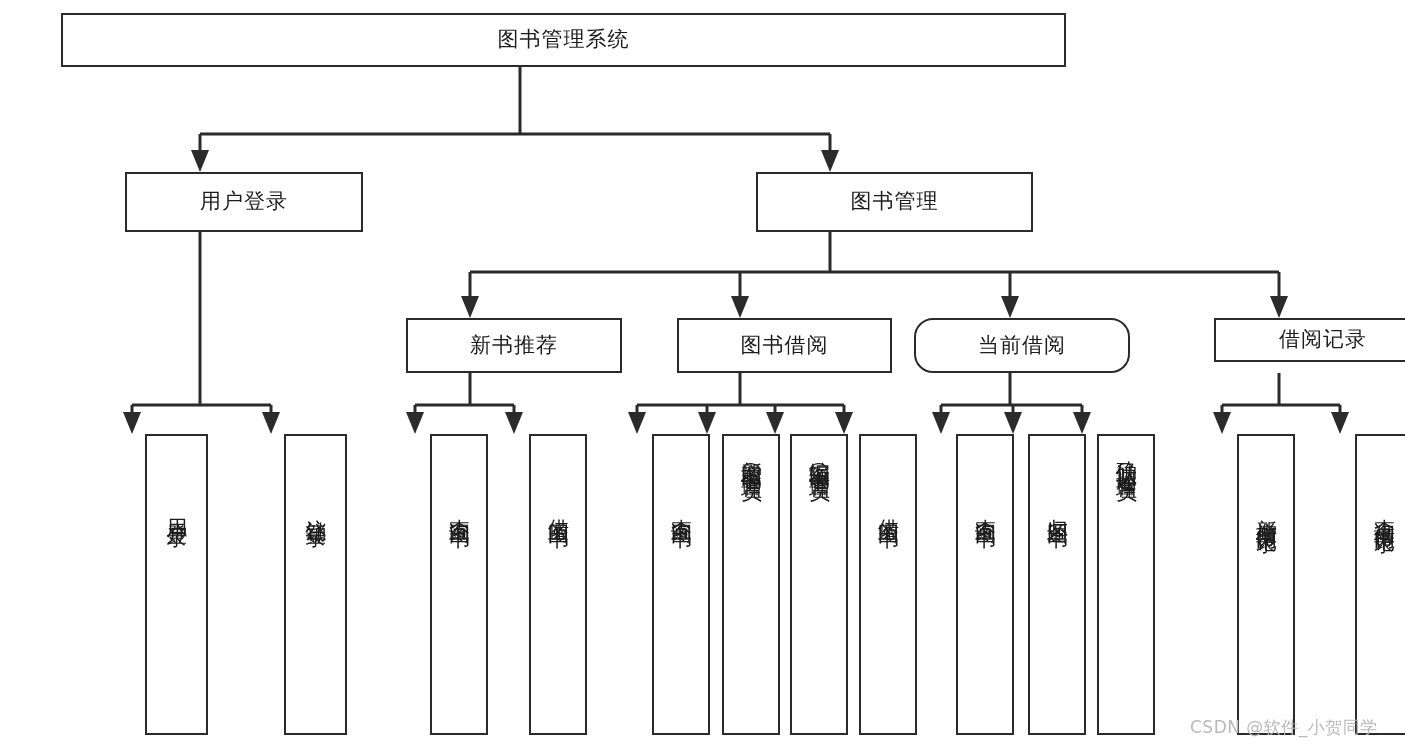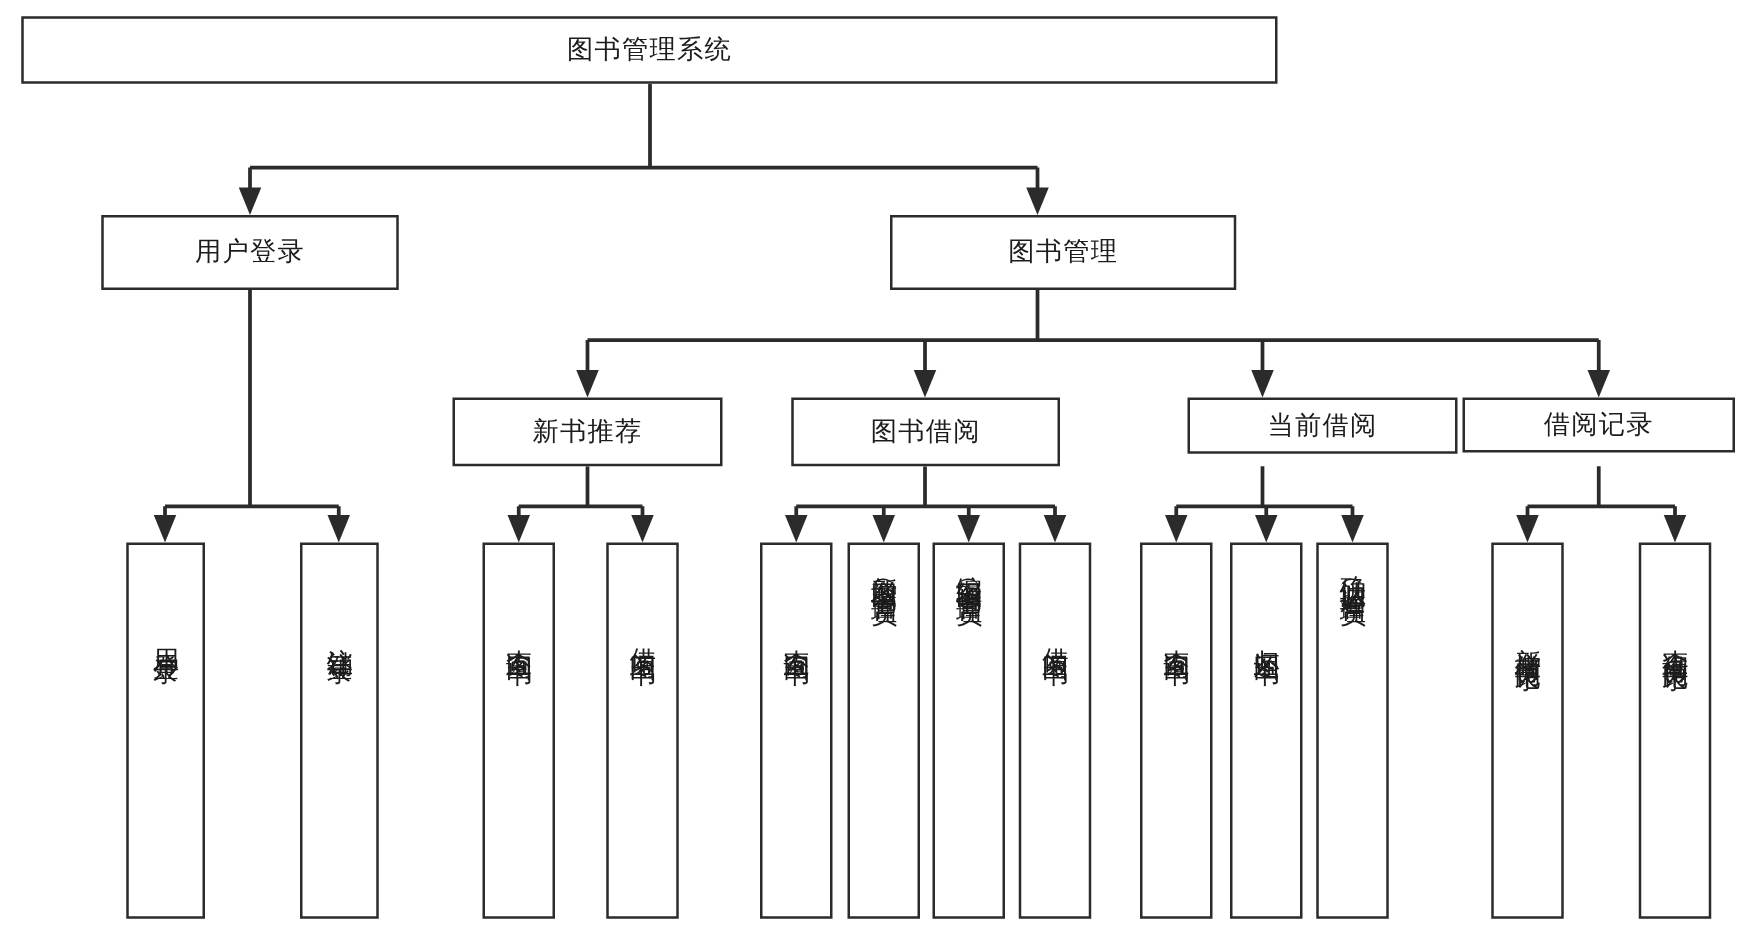--- a/index.html
+++ b/index.html
@@ -27,20 +27,21 @@
   }
   .node {
     position: absolute;
     box-sizing: border-box;
     background: #ffffff;
     border: 2px solid #2b2b2b;
     display: flex;
     align-items: center;
     justify-content: center;
     color: #1c1c1c;
+    margin-left: 44px;
   }
   .node.horiz {
     font-size: 21px;
     letter-spacing: 1px;
     line-height: 1.2;
   }
   .node.vert {
     font-size: 21px;
     letter-spacing: 3px;
     line-height: 1.18;
@@ -130,21 +131,21 @@
       </div>
       <div class="node horiz" style="left: 712px; top: 172px; width: 277px; height: 60px;">
         <span class="htext">图书管理</span>
       </div>
       <div class="node horiz" style="left: 362px; top: 318px; width: 216px; height: 55px;">
         <span class="htext">新书推荐</span>
       </div>
       <div class="node horiz" style="left: 633px; top: 318px; width: 215px; height: 55px; justify-content: center;">
         <span class="htext">图书借阅</span>
       </div>
-      <div class="node horiz" style="left: 950px; top: 318px; width: 216px; height: 45px;">
+      <div class="node horiz" style="left: 870px; top: 318px; width: 216px; height: 55px; border-radius: 19px;">
         <span class="htext">当前借阅</span>
       </div>
       <div class="node horiz" style="left: 1170px; top: 318px; width: 218px; height: 44px;">
         <span class="htext">借阅记录</span>
       </div>
       <div class="node vert mid" style="left: 101px; top: 434px; width: 63px; height: 301px;">
         <span class="vtext">用户登录</span>
       </div>
       <div class="node vert mid" style="left: 240px; top: 434px; width: 63px; height: 301px;">
         <span class="vtext">注销登录</span>
@@ -176,13 +177,14 @@
       <div class="node vert tall" style="left: 1053px; top: 434px; width: 58px; height: 301px;">
         <span class="vtext">确认归还（管理员）</span>
       </div>
       <div class="node vert mid" style="left: 1193px; top: 434px; width: 58px; height: 301px;">
         <span class="vtext">新增借阅记录</span>
       </div>
       <div class="node vert mid" style="left: 1311px; top: 434px; width: 58px; height: 301px;">
         <span class="vtext">查询借阅记录</span>
       </div>
     </div>
+  <div class="watermark" style="left: 1190px; top: 716px;">CSDN @软件_小贺同学</div>
 </div>
 
 </body></html>

